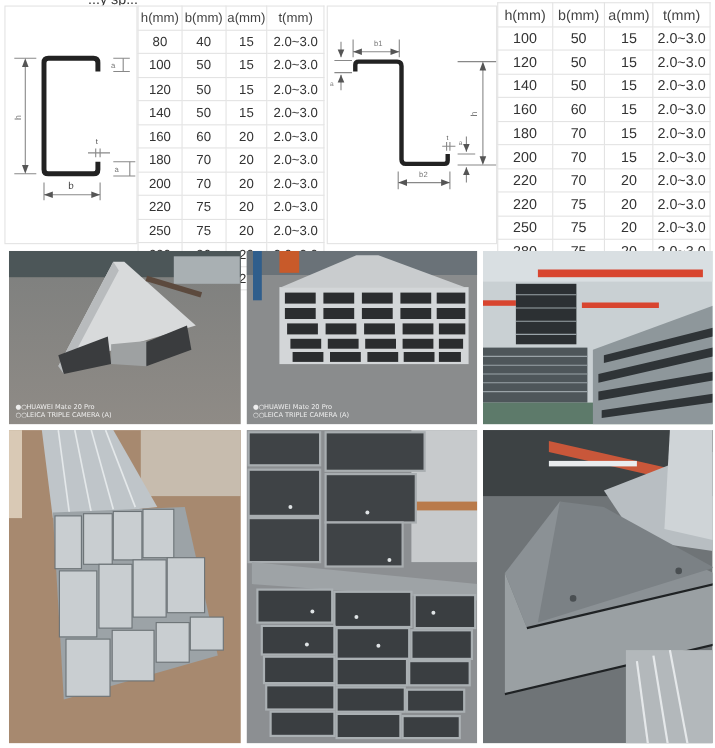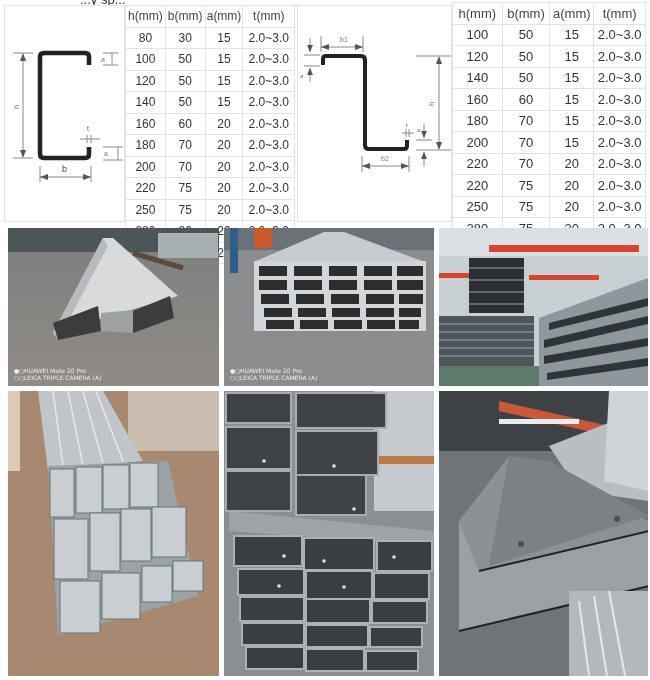--- a/index.html
+++ b/index.html
@@ -70,21 +70,21 @@
     <tr>
       <th>h(mm)</th>
       <th>b(mm)</th>
       <th>a(mm)</th>
       <th>t(mm)</th>
     </tr>
   </thead>
   <tbody>
     <tr>
         <td>80</td>
-        <td>30</td>
+        <td>40</td>
         <td>15</td>
         <td>2.0~3.0</td>
       </tr>
     <tr>
         <td>100</td>
         <td>50</td>
         <td>15</td>
         <td>2.0~3.0</td>
       </tr>
     <tr>

